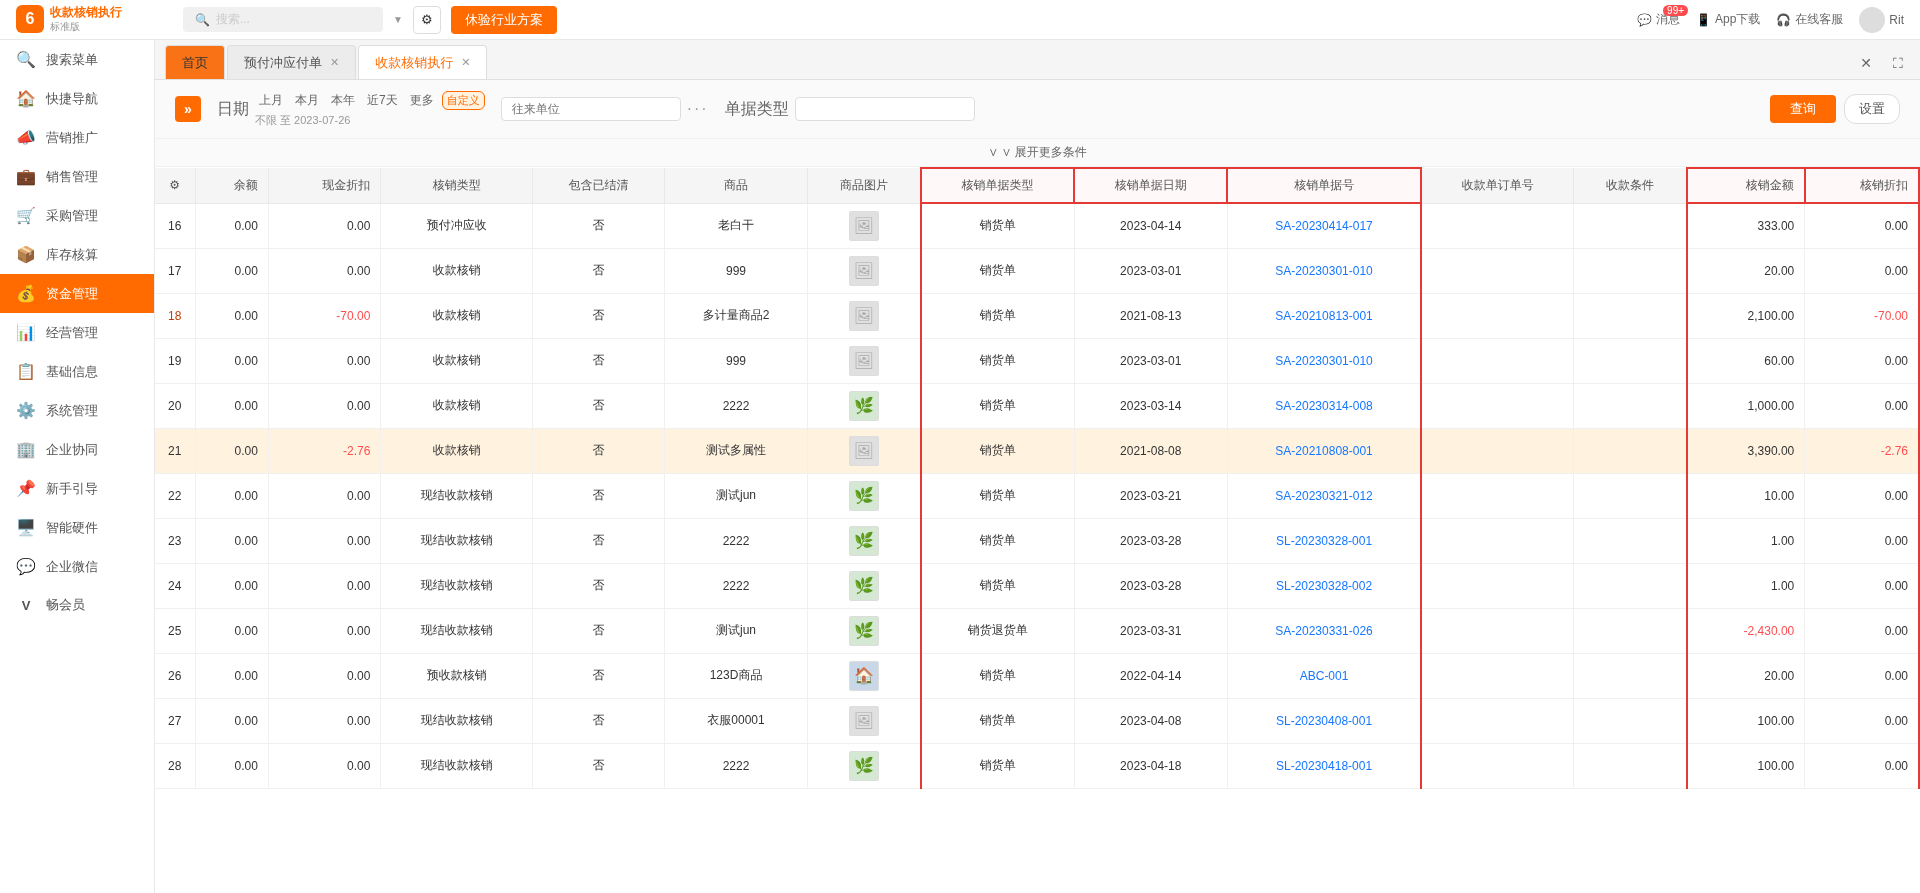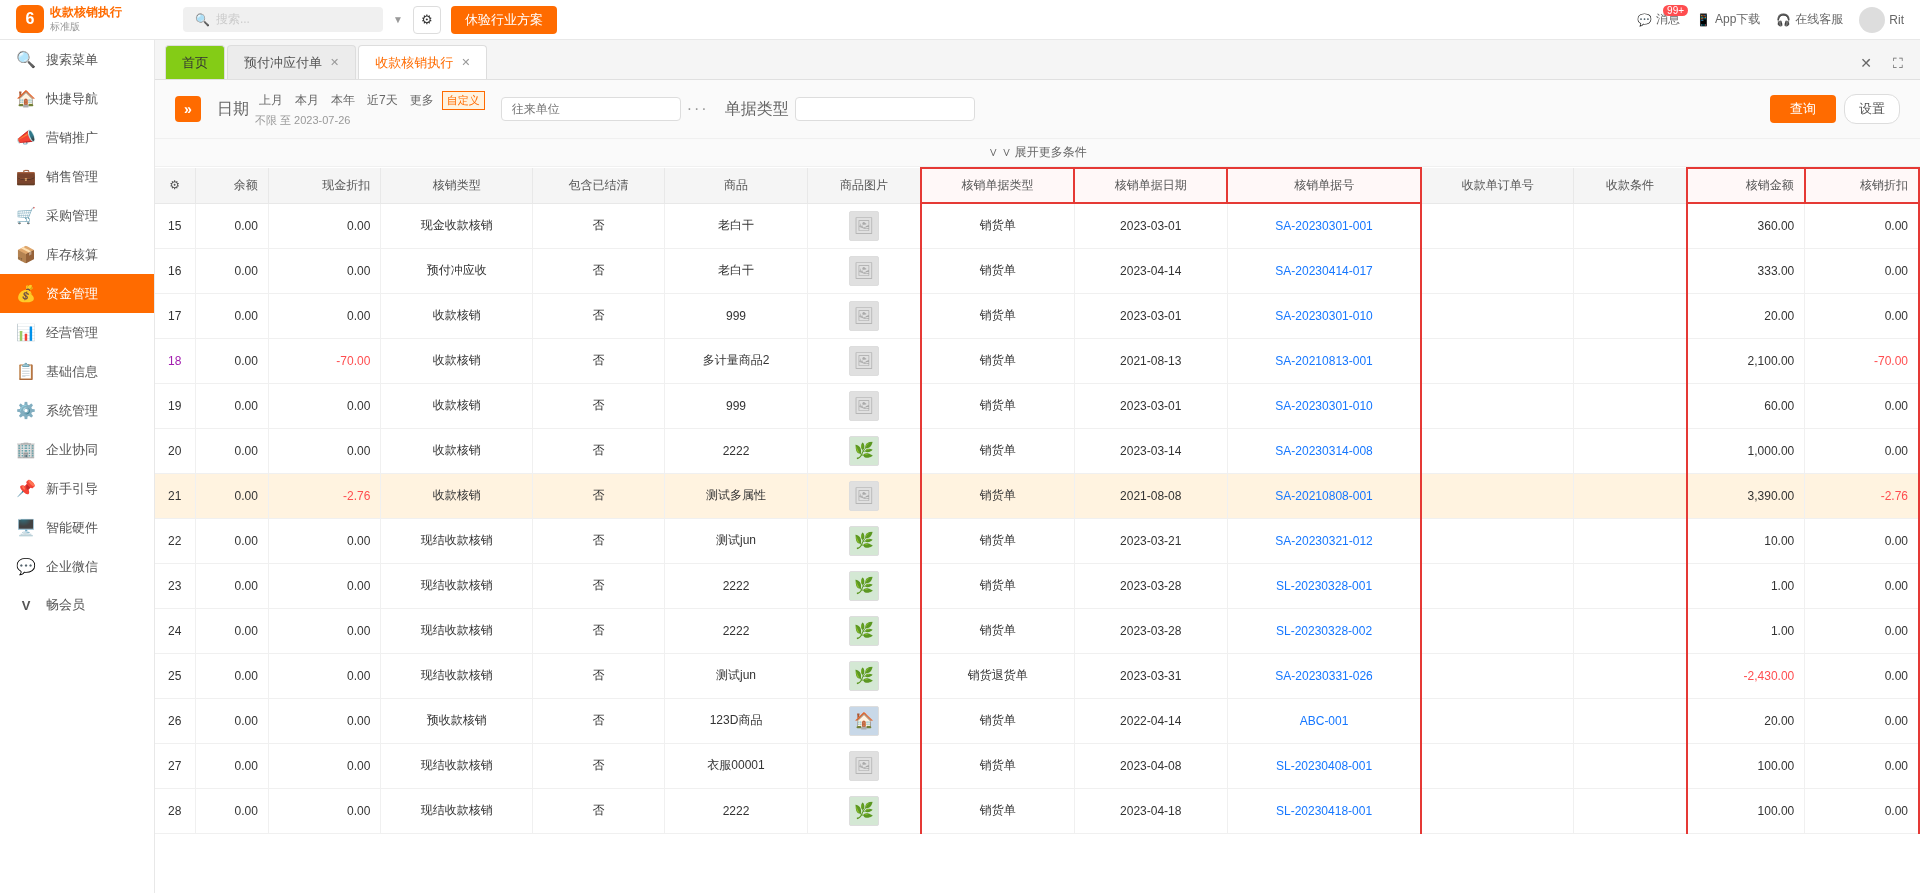--- a/index.html
+++ b/index.html
@@ -31,41 +31,41 @@
     .sidebar-item.active .sidebar-icon { color: white; }
     .sidebar-icon { font-size: 16px; width: 20px; text-align: center; }
 
     
     .content-area { flex: 1; display: flex; flex-direction: column; overflow: hidden; }
 
     
     .tab-bar { height: 40px; background: #f5f5f5; border-bottom: 1px solid #e0e0e0; display: flex; align-items: flex-end; flex-shrink: 0; padding: 0 10px; gap: 0; }
     .tab { height: 34px; padding: 0 16px; display: flex; align-items: center; gap: 8px; border-top-left-radius: 4px; border-top-right-radius: 4px; cursor: pointer; font-size: 13px; color: #555; background: #ececec; border: 1px solid #ddd; border-bottom: none; margin-right: 2px; }
     .tab.active { background: #fff; color: #ff6b00; font-weight: 500; border-color: #ddd; }
-    .tab.home { color: #333; background: #84cc16; }
+    .tab.home { color: #333; background: #f97316; }
     .tab-close { font-size: 11px; color: #999; cursor: pointer; }
     .tab-actions { margin-left: auto; display: flex; align-items: center; gap: 8px; padding-bottom: 4px; }
     .tab-action-btn { width: 24px; height: 24px; display: flex; align-items: center; justify-content: center; cursor: pointer; color: #666; font-size: 14px; }
 
     
     .page-content { flex: 1; overflow: hidden; background: #fff; display: flex; flex-direction: column; padding: 0; }
     .page-header { padding: 12px 20px 8px; display: flex; align-items: center; justify-content: space-between; border-bottom: 1px solid #f0f0f0; }
     .page-title { font-size: 16px; font-weight: bold; color: #333; }
     .header-actions { display: flex; gap: 8px; }
     .export-btn { display: flex; align-items: center; gap: 4px; color: #ff6b00; cursor: pointer; font-size: 13px; border: 1px solid #ff6b00; border-radius: 4px; padding: 3px 10px; background: white; }
     .refresh-btn { display: flex; align-items: center; gap: 4px; color: #666; cursor: pointer; font-size: 13px; border: 1px solid #ddd; border-radius: 4px; padding: 3px 10px; background: white; }
 
     
     .filter-bar { padding: 10px 20px; background: #fafafa; border-bottom: 1px solid #f0f0f0; display: flex; align-items: center; gap: 16px; flex-wrap: wrap; flex-shrink: 0; }
     .filter-toggle { width: 26px; height: 26px; background: #ff6b00; color: white; border-radius: 4px; display: flex; align-items: center; justify-content: center; cursor: pointer; font-size: 14px; font-weight: bold; flex-shrink: 0; }
     .filter-group { display: flex; align-items: center; gap: 6px; }
     .filter-label { color: #666; font-size: 16px; flex-shrink: 0; }
     .filter-date-options { display: flex; align-items: center; gap: 4px; }
     .date-opt { font-size: 12px; color: #666; cursor: pointer; padding: 2px 4px; }
-    .date-opt.active { color: #ff6b00; background: #fff3e0; border-radius: 0; border: 1px solid #ff6b00; font-size: 11px; padding: 1px 4px; }
+    .date-opt.active { color: #ff6b00; background: #fff3e0; border-radius: 6px; border: 1px solid #ff6b00; font-size: 11px; padding: 1px 4px; }
     .date-range { font-size: 11px; color: #999; margin-top: 2px; }
     .filter-input { border: 1px solid #ddd; border-radius: 4px; padding: 4px 10px; font-size: 12px; width: 180px; color: #333; }
     .filter-dots { color: #999; font-size: 16px; letter-spacing: 2px; }
     .filter-select { border: 1px solid #ddd; border-radius: 4px; padding: 4px 10px; font-size: 12px; width: 180px; color: #333; background: white; appearance: none; }
     .query-btn { background: #ff6b00; color: white; border: none; border-radius: 4px; padding: 5px 20px; font-size: 13px; cursor: pointer; }
     .set-btn { border: 1px solid #ddd; background: white; color: #555; border-radius: 12px; padding: 5px 14px; font-size: 13px; cursor: pointer; }
 
     
     .expand-bar { text-align: center; padding: 5px; cursor: pointer; color: #666; font-size: 12px; background: #fafafa; border-bottom: 1px solid #f0f0f0; flex-shrink: 0; }
 
@@ -280,45 +280,29 @@
               <th style="border:2px solid #e53935;background:#fff8f8;">核销单据类型</th>
               <th style="border:2px solid #e53935;background:#fff8f8;">核销单据日期</th>
               <th style="border:2px solid #e53935;background:#fff8f8;">核销单据号</th>
               <th>收款单订单号</th>
               <th>收款条件</th>
               <th class="num" style="border:2px solid #e53935;background:#fff8f8;">核销金额</th>
               <th class="num" style="border:2px solid #e53935;background:#fff8f8;">核销折扣</th>
             </tr>
           </thead>
           <tbody id="table-body">
-          <tr>
-    <td style="color:#333;">15</td>
-    <td class="num">0.00</td>
-    <td class="num ">0.00</td>
-    <td>现金收款核销</td>
+              <tr>
+    <td style="color:#333;">16</td>
+    <td class="num">0.00</td>
+    <td class="num ">0.00</td>
+    <td>预付冲应收</td>
     <td>否</td>
     <td>老白干</td>
     <td style="text-align:center;"><div class="img-placeholder grey">🖼</div></td>
     <td style="border-left:2px solid #e53935;border-right:1px solid #f0f0f0;">销货单</td>
-    <td>2023-03-01</td>
-    <td class="text-blue" style="border-right:2px solid #e53935;">SA-20230301-001</td>
-    <td></td>
-    <td></td>
-    <td class="num " style="border-left:2px solid #e53935;">360.00</td>
-    <td class="num " style="border-right:2px solid #e53935;">0.00</td>
-  </tr>
-              <tr>
-    <td style="color:#333;">16</td>
-    <td class="num">0.00</td>
-    <td class="num ">0.00</td>
-    <td>预付冲应收</td>
-    <td>否</td>
-    <td>老白干</td>
-    <td style="text-align:center;"><div class="img-placeholder grey">🖼</div></td>
-    <td style="border-left:2px solid #e53935;border-right:1px solid #f0f0f0;">销货单</td>
     <td>2023-04-14</td>
     <td class="text-blue" style="border-right:2px solid #e53935;">SA-20230414-017</td>
     <td></td>
     <td></td>
     <td class="num " style="border-left:2px solid #e53935;">333.00</td>
     <td class="num " style="border-right:2px solid #e53935;">0.00</td>
   </tr>
               <tr>
     <td style="color:#333;">17</td>
     <td class="num">0.00</td>
@@ -329,21 +313,21 @@
     <td style="text-align:center;"><div class="img-placeholder grey">🖼</div></td>
     <td style="border-left:2px solid #e53935;border-right:1px solid #f0f0f0;">销货单</td>
     <td>2023-03-01</td>
     <td class="text-blue" style="border-right:2px solid #e53935;">SA-20230301-010</td>
     <td></td>
     <td></td>
     <td class="num " style="border-left:2px solid #e53935;">20.00</td>
     <td class="num " style="border-right:2px solid #e53935;">0.00</td>
   </tr>
               <tr>
-    <td style="color:#a21caf;">18</td>
+    <td style="color:#c2410c;">18</td>
     <td class="num">0.00</td>
     <td class="num text-red">-70.00</td>
     <td>收款核销</td>
     <td>否</td>
     <td>多计量商品2</td>
     <td style="text-align:center;"><div class="img-placeholder grey">🖼</div></td>
     <td style="border-left:2px solid #e53935;border-right:1px solid #f0f0f0;">销货单</td>
     <td>2021-08-13</td>
     <td class="text-blue" style="border-right:2px solid #e53935;">SA-20210813-001</td>
     <td></td>

